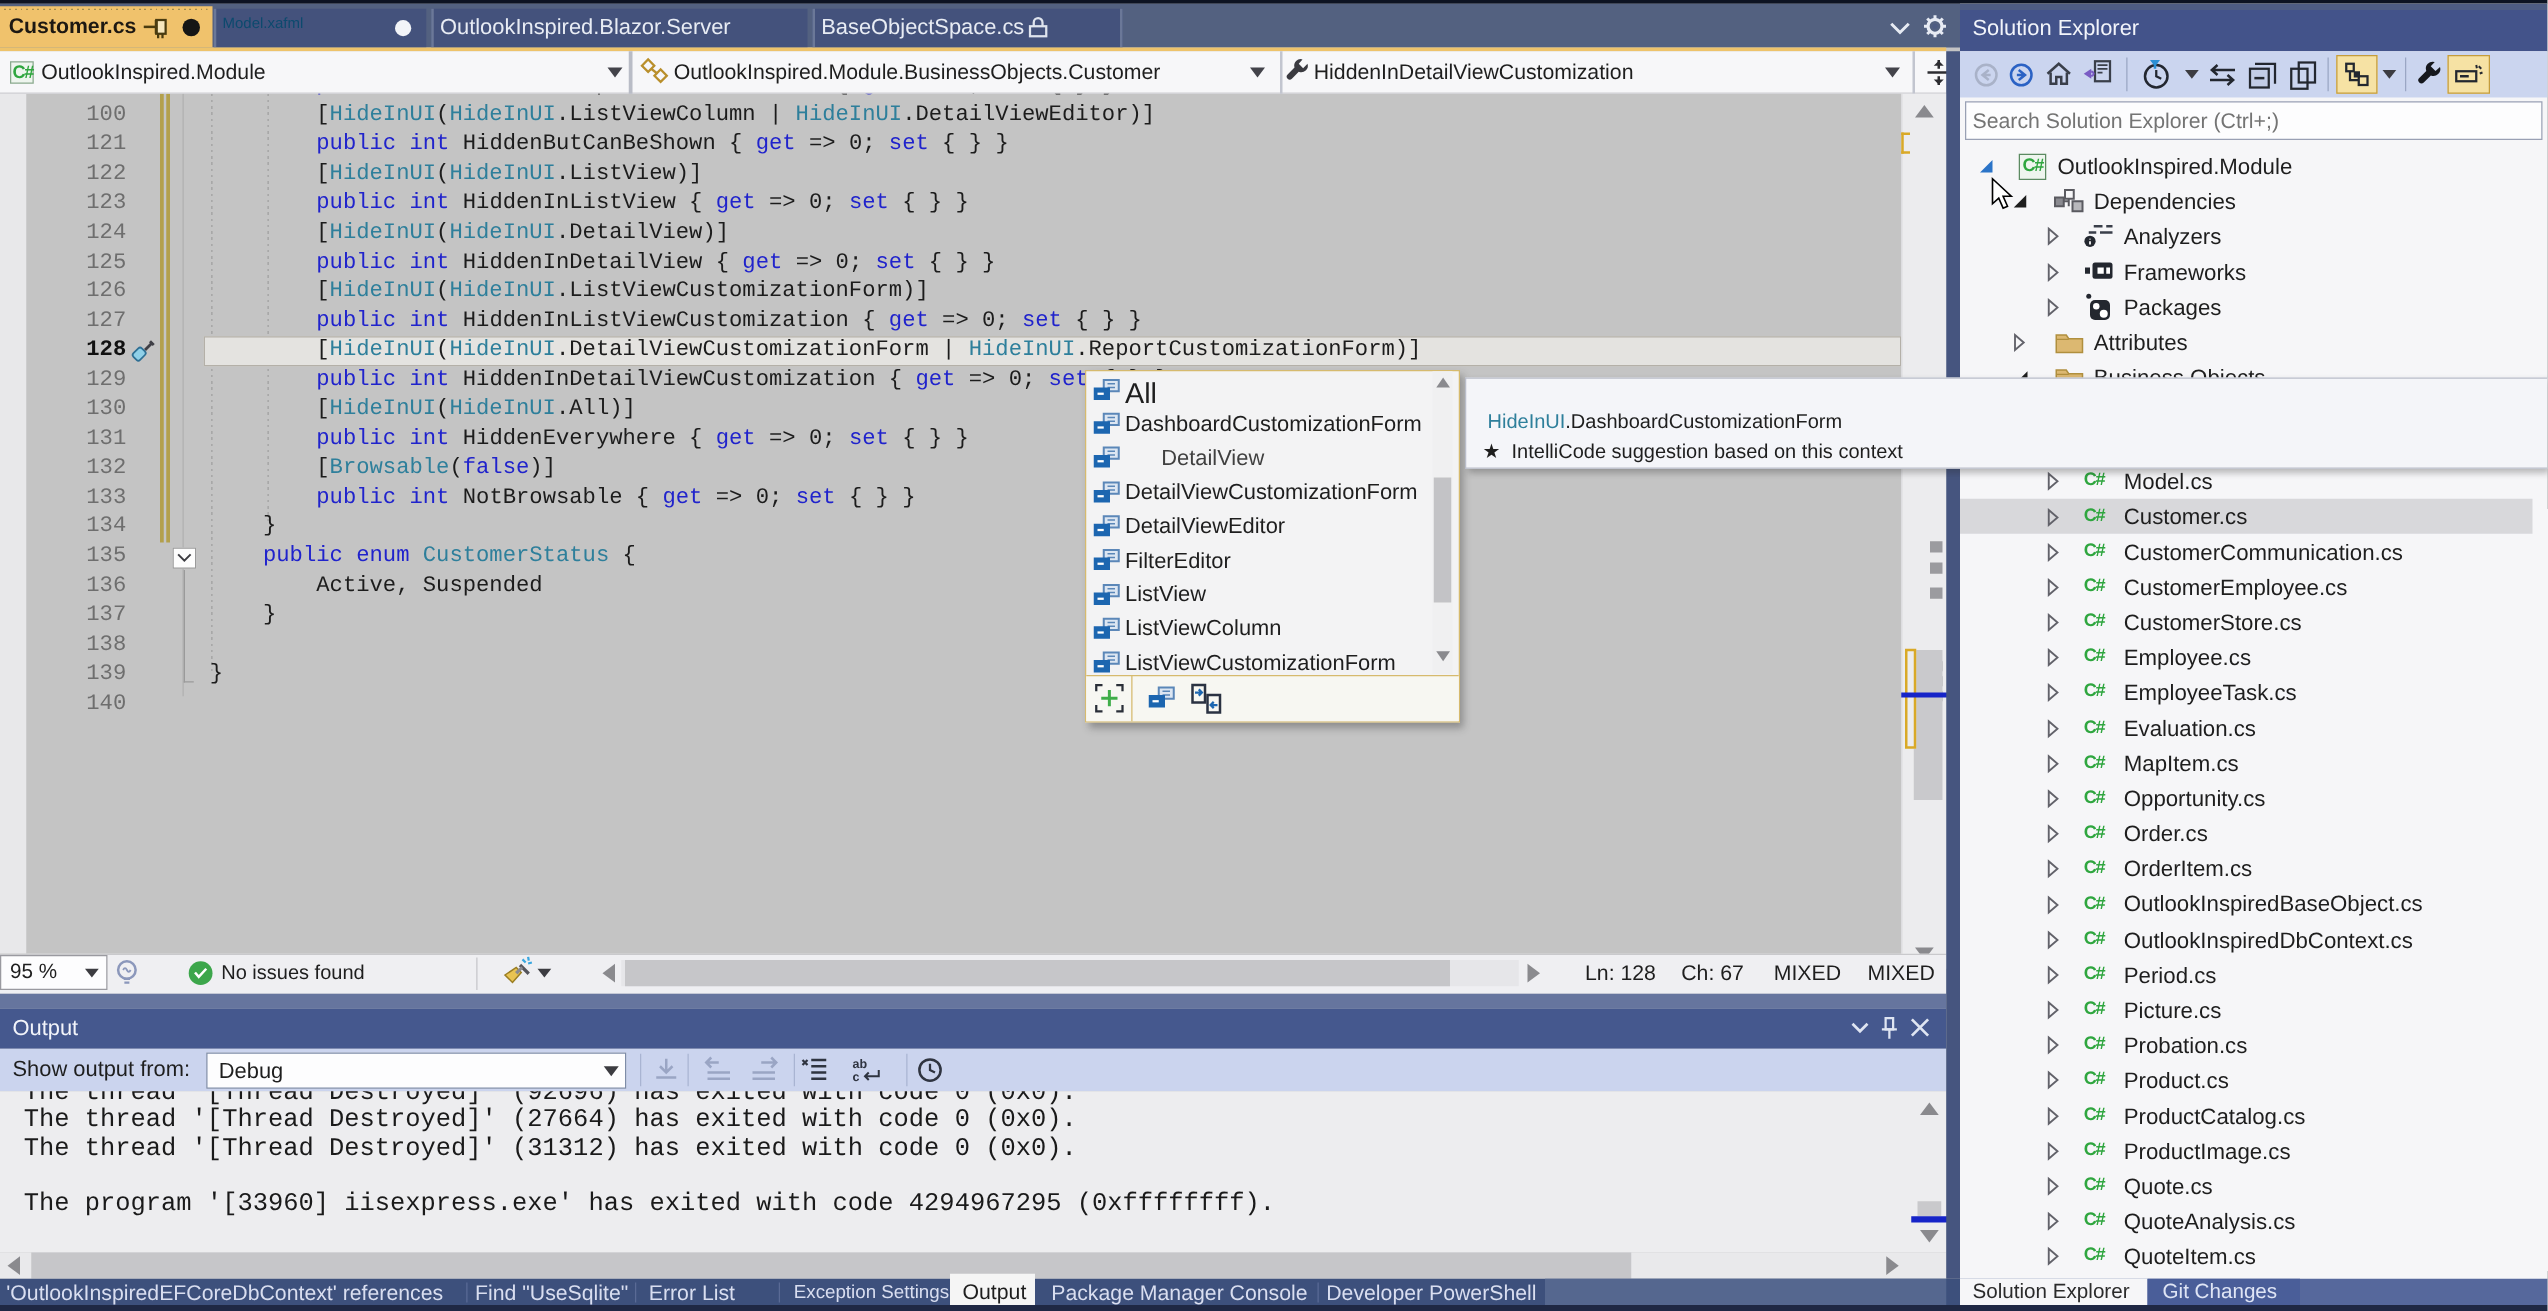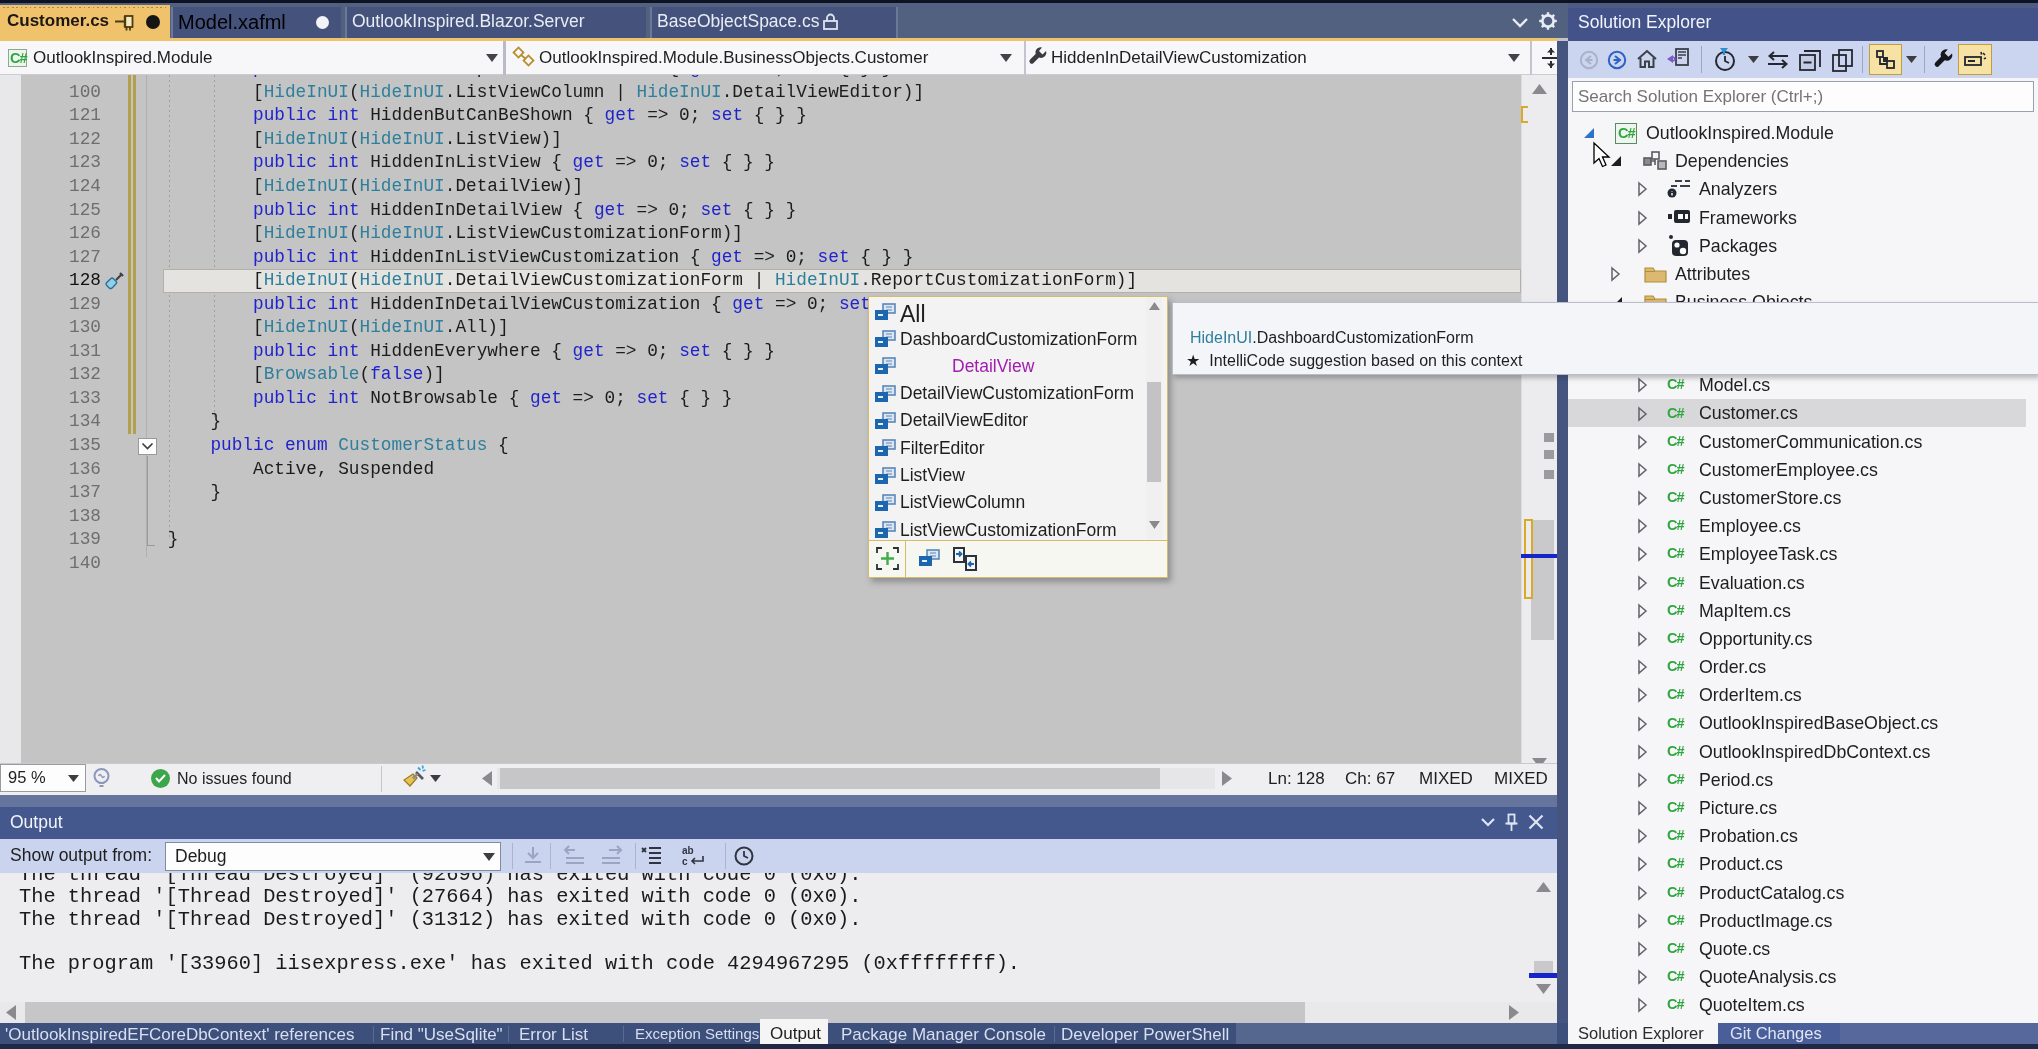--- a/index.html
+++ b/index.html
@@ -11,21 +11,21 @@
 .ui{font-family:"Liberation Sans",sans-serif}
 .tre{position:absolute;white-space:pre;font:17.8px/28px "Liberation Sans",sans-serif;color:#1e1e1e}
 .cs{font-weight:700;color:#2fa63f;font-size:14.5px;letter-spacing:-1px}
 svg{position:absolute;overflow:visible}
 </style></head><body>
 <div class="a" style="left:0;top:0;width:2038px;height:1049px;background:#c4c4c4;overflow:hidden">
 
 <div class="a" style="left:0;top:0;width:2038px;height:3px;background:#0d1322"></div>
 <div class="a" style="left:0;top:3px;width:1568px;height:35px;background:#536180"></div>
 <div class="a" style="left:171px;top:7px;width:170px;height:31px;background:#44527c;border-left:2px solid #6b7898"></div>
-<div class="a ui" style="left:178px;top:11px;font-size:20px;color:#000000;white-space:pre">Model.xafml</div>
+<div class="a ui" style="left:178px;top:11px;font-size:12px;color:#0c4a6e;white-space:pre">Model.xafml</div>
 <div class="a" style="left:316px;top:16px;width:13px;height:13px;border-radius:7px;background:#f2f4f8"></div>
 <div class="a" style="left:345px;top:7px;width:301px;height:31px;background:#44527c;border-left:2px solid #6b7898"></div>
 <div class="a ui" style="left:352px;top:11px;font-size:17.5px;color:#e8ecf4;white-space:pre">OutlookInspired.Blazor.Server</div>
 <div class="a" style="left:650px;top:7px;width:248px;height:31px;background:#44527c;border-left:2px solid #6b7898"></div>
 <div class="a ui" style="left:657px;top:11px;font-size:17.5px;color:#e8ecf4;white-space:pre">BaseObjectSpace.cs</div>
 <svg class="a" style="left:822px;top:13px" width="17" height="18" viewBox="0 0 17 18">
         <rect x="2" y="8" width="13" height="8" fill="none" stroke="#dfe4ee" stroke-width="1.8"></rect>
         <path d="M5 8 V5 a3.5 3.5 0 0 1 7 0 V8" fill="none" stroke="#dfe4ee" stroke-width="1.8"></path>
     </svg>
 <div class="a" style="left:896px;top:7px;width:2px;height:31px;background:#6b7898"></div>
@@ -100,21 +100,21 @@
 <div class="a" style="left:163px;top:194px;width:1358px;height:24px;background:#e4e3e0;border:1px solid #b4b0a8"></div>
 <div class="ln" style="left:39px;top:-17.8px">119</div>
 <div class="ln" style="left:39px;top:5.7px">100</div>
 <div class="ln" style="left:39px;top:29.3px">121</div>
 <div class="ln" style="left:39px;top:52.8px">122</div>
 <div class="ln" style="left:39px;top:76.4px">123</div>
 <div class="ln" style="left:39px;top:99.9px">124</div>
 <div class="ln" style="left:39px;top:123.5px">125</div>
 <div class="ln" style="left:39px;top:147.0px">126</div>
 <div class="ln" style="left:39px;top:170.6px">127</div>
-<div class="ln" style="left:39px;top:194.1px;color:#111;font-weight:400">128</div>
+<div class="ln" style="left:39px;top:194.1px;color:#111;font-weight:700">128</div>
 <div class="ln" style="left:39px;top:217.7px">129</div>
 <div class="ln" style="left:39px;top:241.2px">130</div>
 <div class="ln" style="left:39px;top:264.8px">131</div>
 <div class="ln" style="left:39px;top:288.3px">132</div>
 <div class="ln" style="left:39px;top:311.9px">133</div>
 <div class="ln" style="left:39px;top:335.4px">134</div>
 <div class="ln" style="left:39px;top:359.0px">135</div>
 <div class="ln" style="left:39px;top:382.5px">136</div>
 <div class="ln" style="left:39px;top:406.1px">137</div>
 <div class="ln" style="left:39px;top:429.6px">138</div>
@@ -575,21 +575,21 @@
       <rect x="1" y="8" width="13" height="10" fill="#1c66b0"></rect>
       <path d="M4 13 H9" stroke="#fff" stroke-width="1.8"></path>
     </svg>
 <div class="a ui" style="left:900px;top:329px;font-size:17.5px;color:#1e1e1e;white-space:nowrap;width:240px;overflow:hidden">DashboardCustomizationForm</div>
 <svg class="a" style="left:874px;top:356px" width="22" height="20" viewBox="0 0 22 20">
       <rect x="9" y="2" width="12" height="9" fill="#dce6f2" stroke="#5b87b8" stroke-width="1.6"></rect>
       <path d="M12 5 H18 M12 8 H18" stroke="#5b87b8" stroke-width="1.2"></path>
       <rect x="1" y="8" width="13" height="10" fill="#1c66b0"></rect>
       <path d="M4 13 H9" stroke="#fff" stroke-width="1.8"></path>
     </svg>
-<div class="a ui" style="left:952px;top:356px;font-size:17.5px;color:#a21caf;white-space:nowrap;width:240px;overflow:hidden">DetailView</div>
+<div class="a ui" style="left:929px;top:356px;font-size:17.5px;color:#404040;white-space:nowrap;width:240px;overflow:hidden">DetailView</div>
 <svg class="a" style="left:874px;top:384px" width="22" height="20" viewBox="0 0 22 20">
       <rect x="9" y="2" width="12" height="9" fill="#dce6f2" stroke="#5b87b8" stroke-width="1.6"></rect>
       <path d="M12 5 H18 M12 8 H18" stroke="#5b87b8" stroke-width="1.2"></path>
       <rect x="1" y="8" width="13" height="10" fill="#1c66b0"></rect>
       <path d="M4 13 H9" stroke="#fff" stroke-width="1.8"></path>
     </svg>
 <div class="a ui" style="left:900px;top:383px;font-size:17.5px;color:#1e1e1e;white-space:nowrap;width:240px;overflow:hidden">DetailViewCustomizationForm</div>
 <svg class="a" style="left:874px;top:411px" width="22" height="20" viewBox="0 0 22 20">
       <rect x="9" y="2" width="12" height="9" fill="#dce6f2" stroke="#5b87b8" stroke-width="1.6"></rect>
       <path d="M12 5 H18 M12 8 H18" stroke="#5b87b8" stroke-width="1.2"></path>

